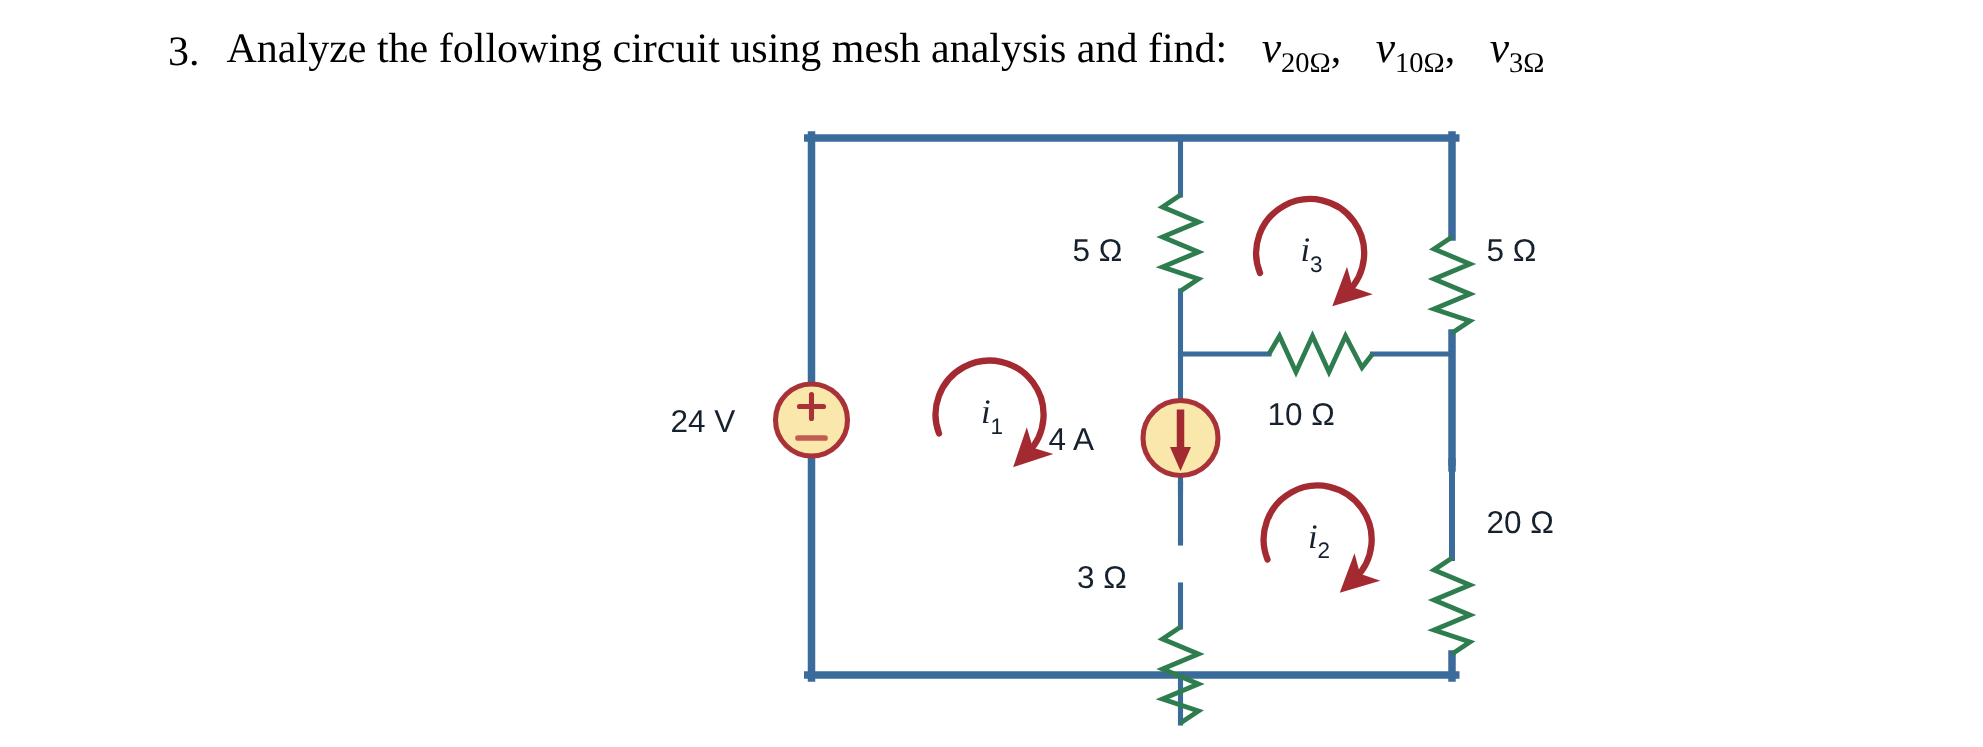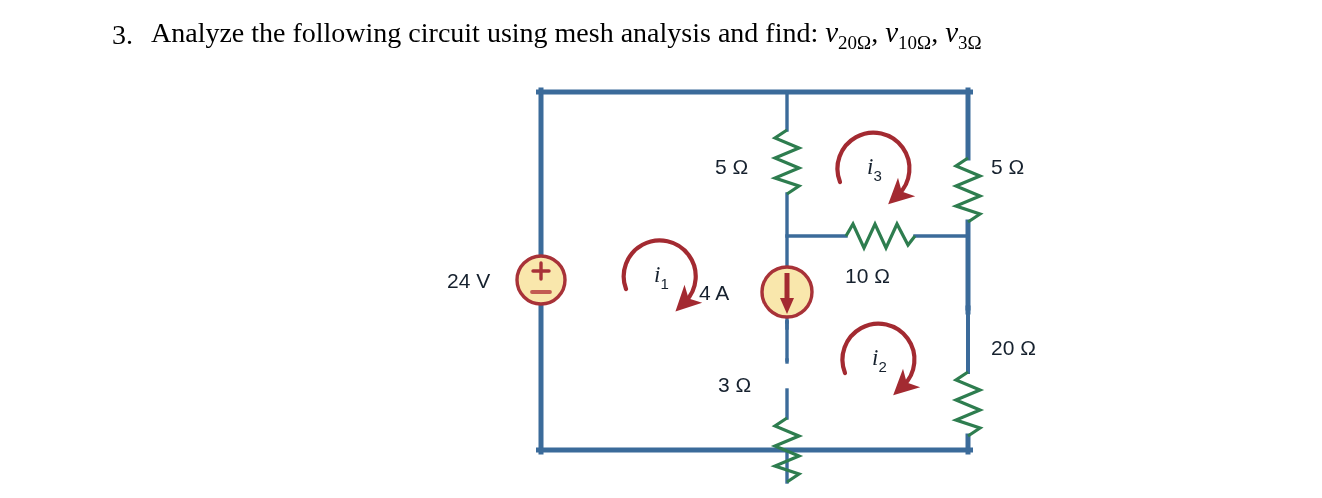--- a/index.html
+++ b/index.html
@@ -36,20 +36,21 @@
     line-height: 1;
   }
   #question-heading .q-text {
     font-size: 28px;
     line-height: 1;
   }
   .var-italic {
     font-style: italic;
     font-family: "Liberation Serif", serif;
     font-size: 29px;
+    margin-left: 16px;
   }
   .var-sub {
     font-style: normal;
     font-size: 19px;
     vertical-align: sub;
     font-family: "Liberation Serif", serif;
   }
   .comma-sep {
     font-size: 28px;
   }

